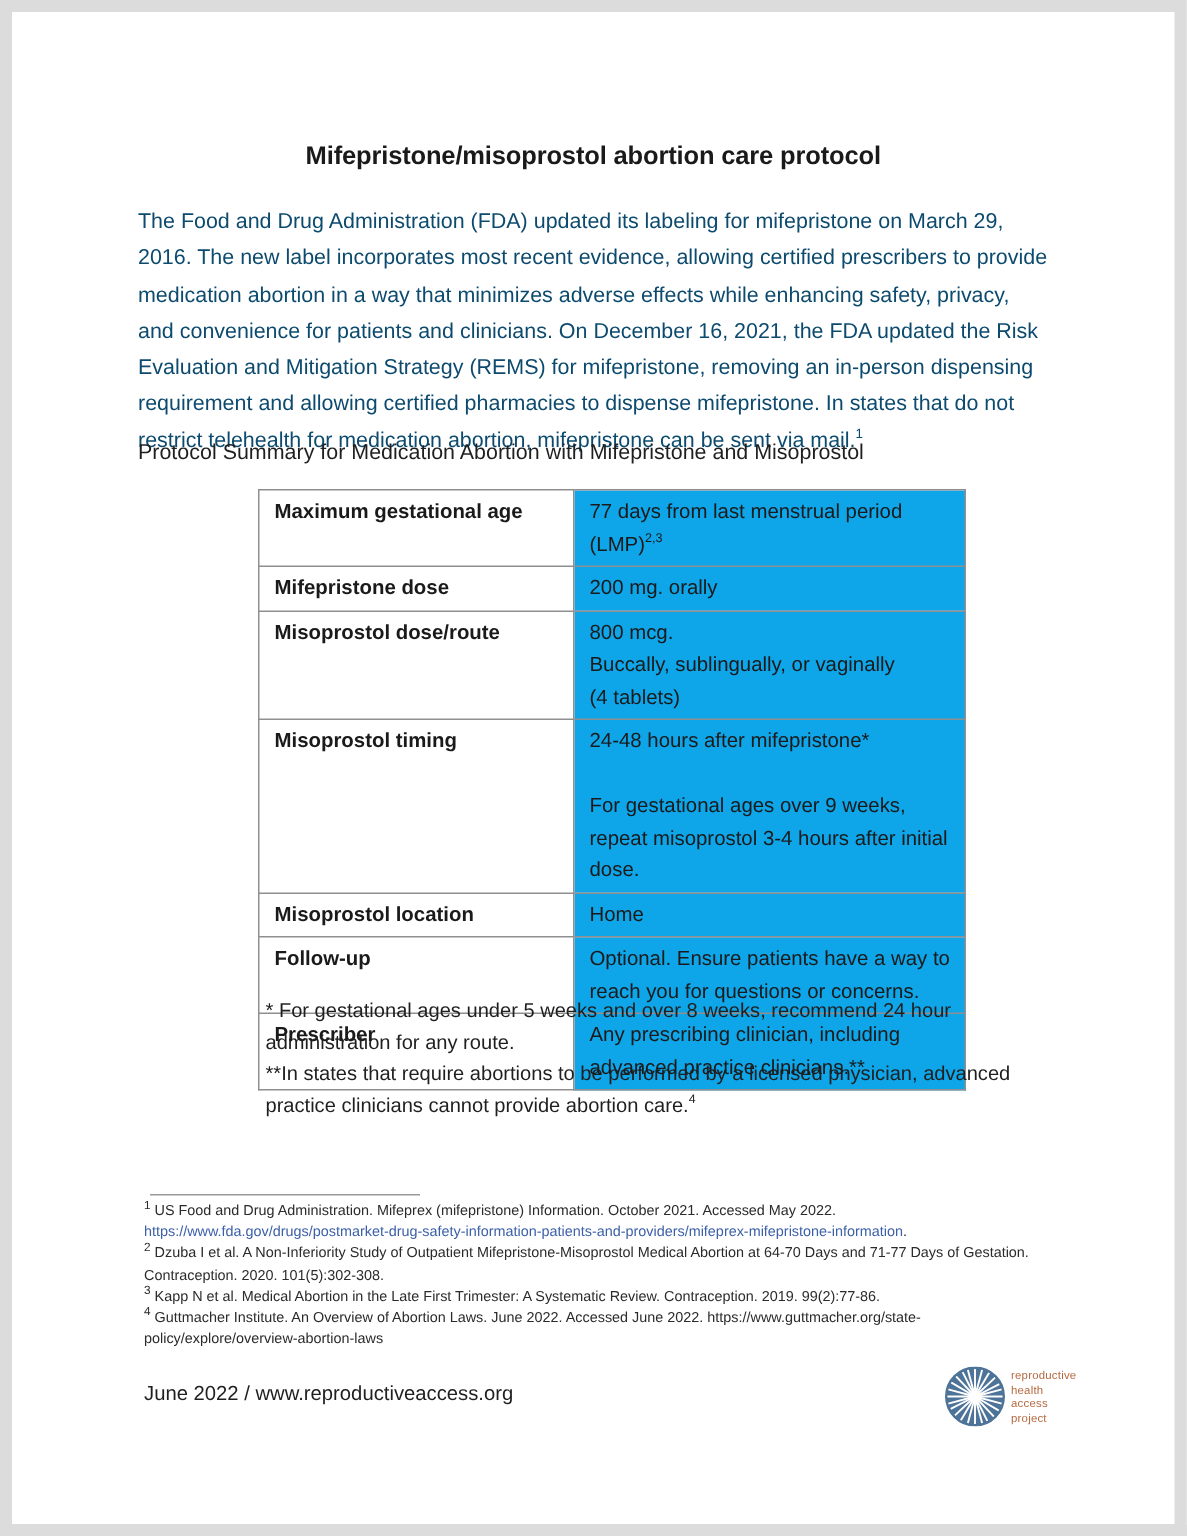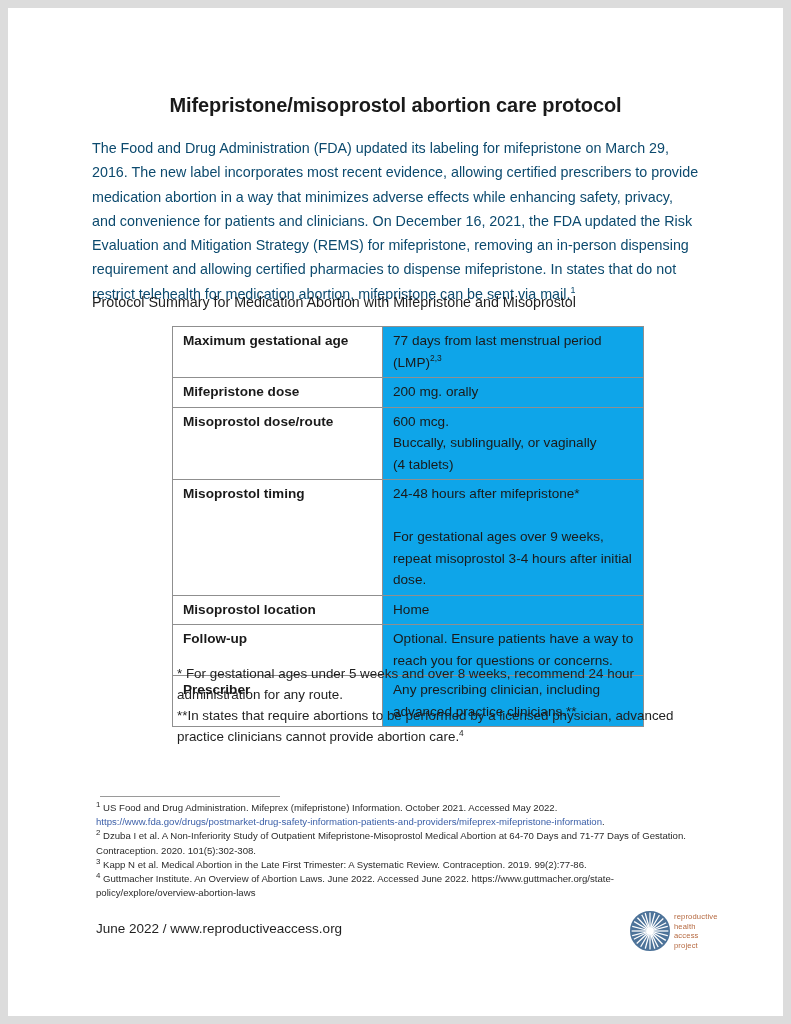--- a/index.html
+++ b/index.html
@@ -22,21 +22,21 @@
     background: #ffffff;
     box-sizing: border-box;
     overflow: hidden;
   }
   .doc-title {
     position: absolute;
     left: 0;
     top: 86px;
     width: 775px;
     text-align: center;
-    font-size: 20px;
+    font-size: 17px;
     font-weight: bold;
     color: #1a1a1a;
     letter-spacing: -0.1px;
   }
   .body-para {
     position: absolute;
     left: 84px;
     top: 128px;
     width: 608px;
     font-size: 14.3px;
@@ -167,21 +167,21 @@
       <tr>
         <td class="label">Maximum gestational age</td>
         <td class="value"><span>77 days from last menstrual period (LMP)</span><span class="sup">2,3</span></td>
       </tr>
       <tr>
         <td class="label">Mifepristone dose</td>
         <td class="value">200 mg. orally</td>
       </tr>
       <tr>
         <td class="label">Misoprostol dose/route</td>
-        <td class="value" style="white-space: pre-line;">600 mcg.
+        <td class="value" style="white-space: pre-line;">800 mcg.
 Buccally, sublingually, or vaginally
 (4 tablets)</td>
       </tr>
       <tr>
         <td class="label">Misoprostol timing</td>
         <td class="value" style="white-space: pre-line;">24-48 hours after mifepristone*
 
 For gestational ages over 9 weeks, repeat misoprostol 3-4 hours after initial dose.</td>
       </tr>
       <tr>

